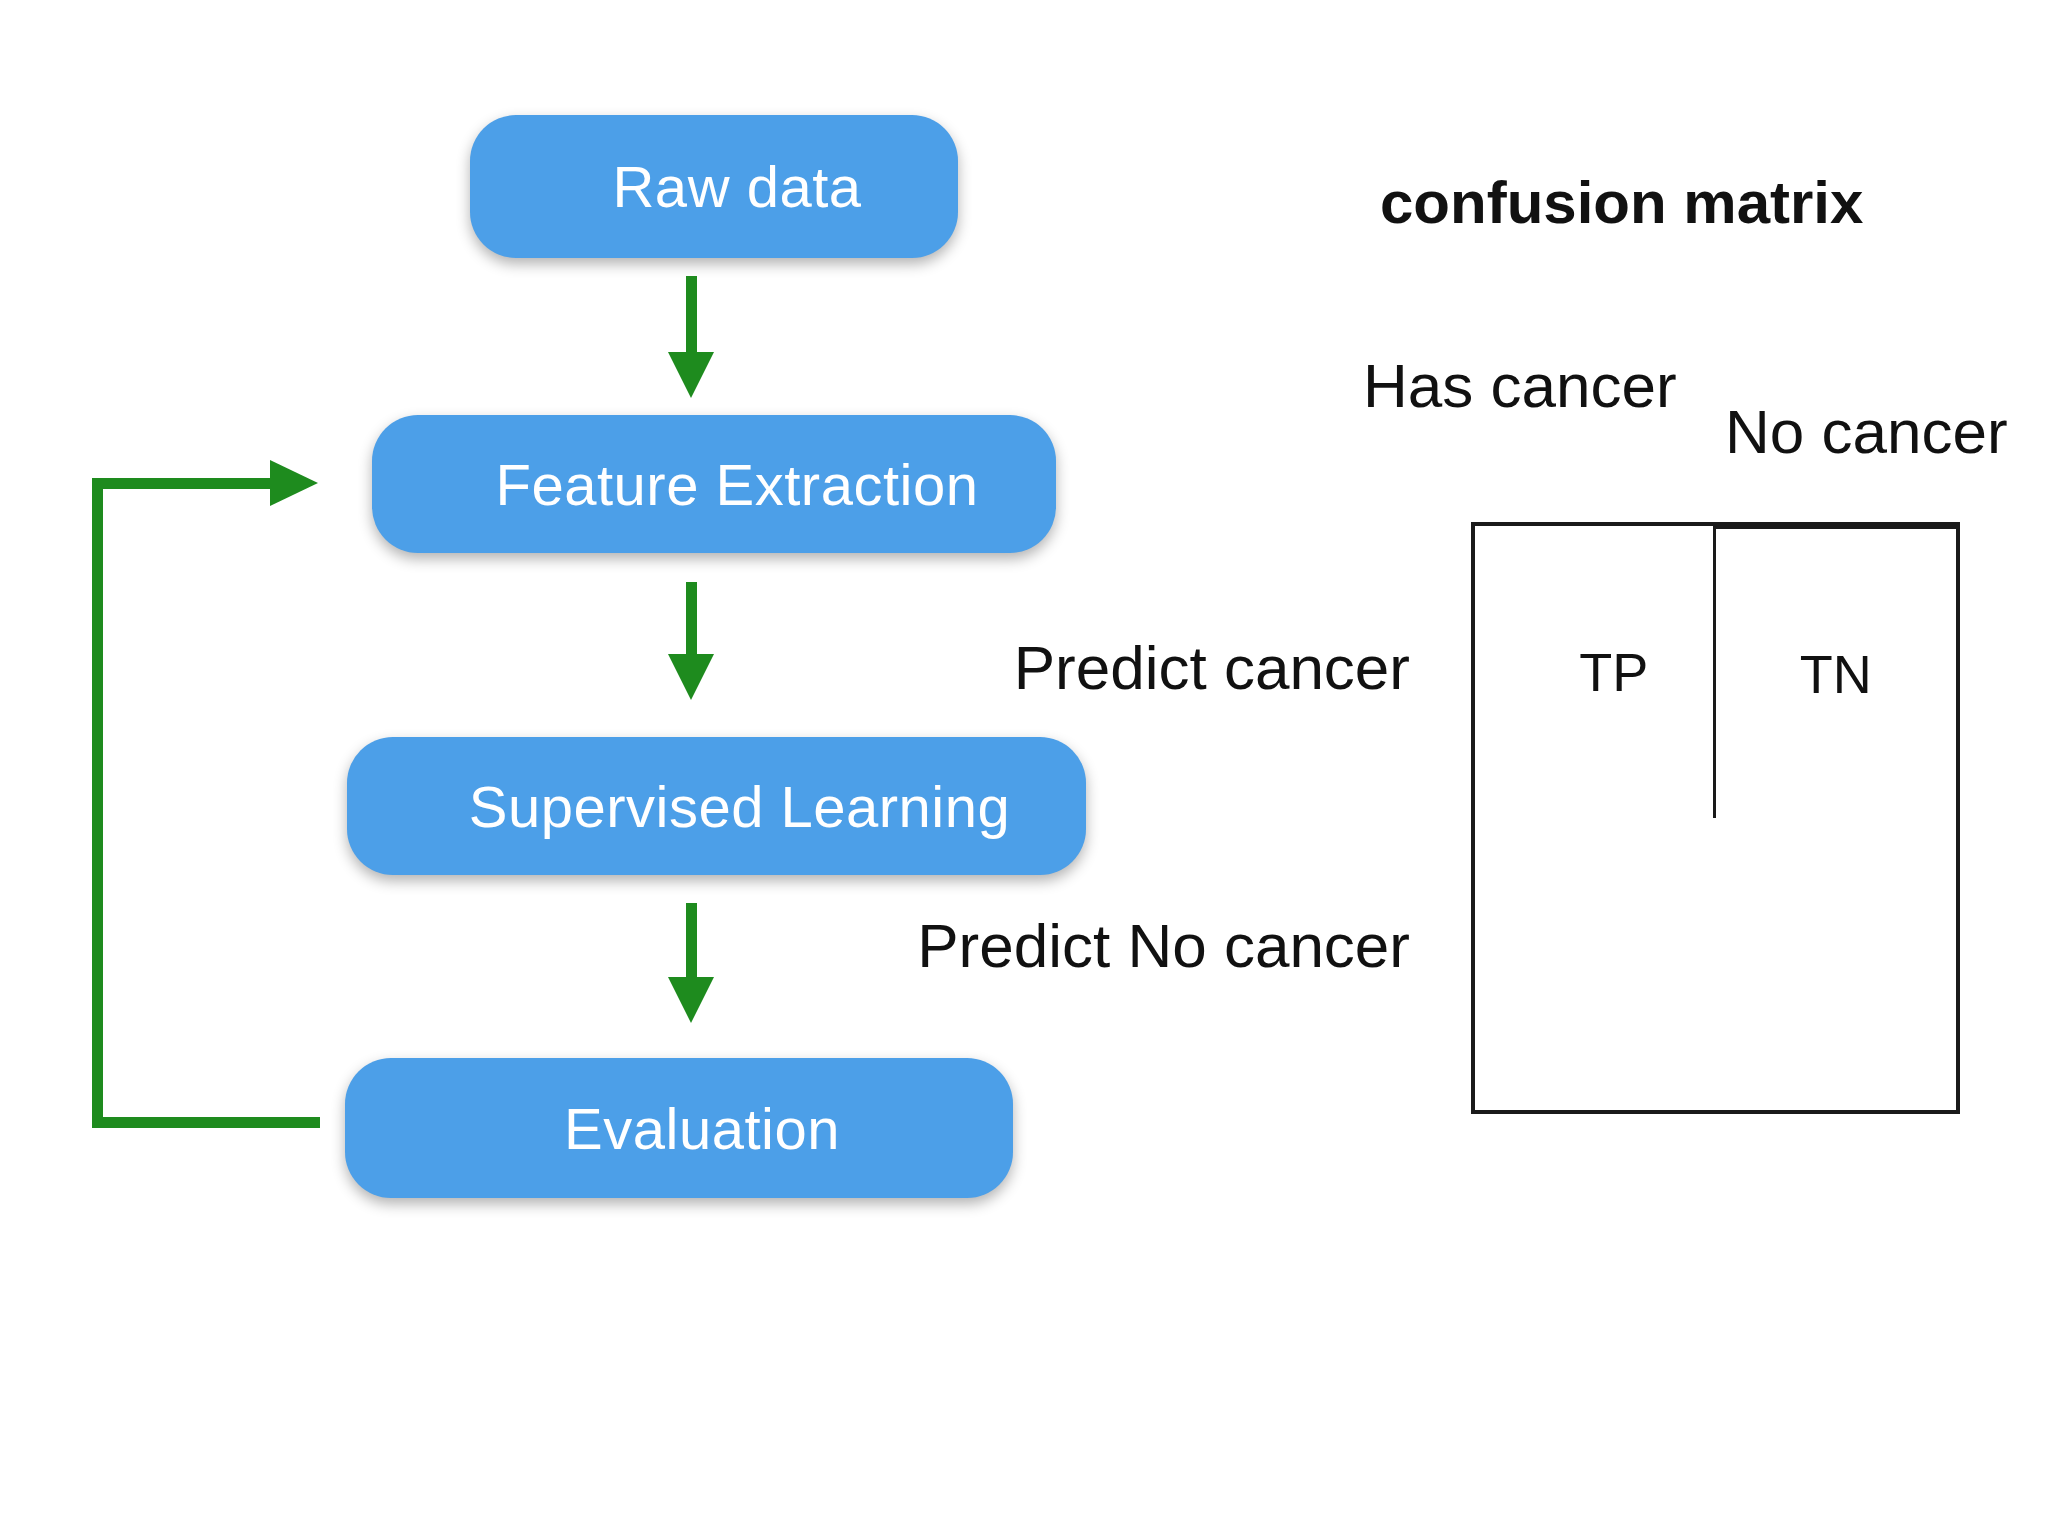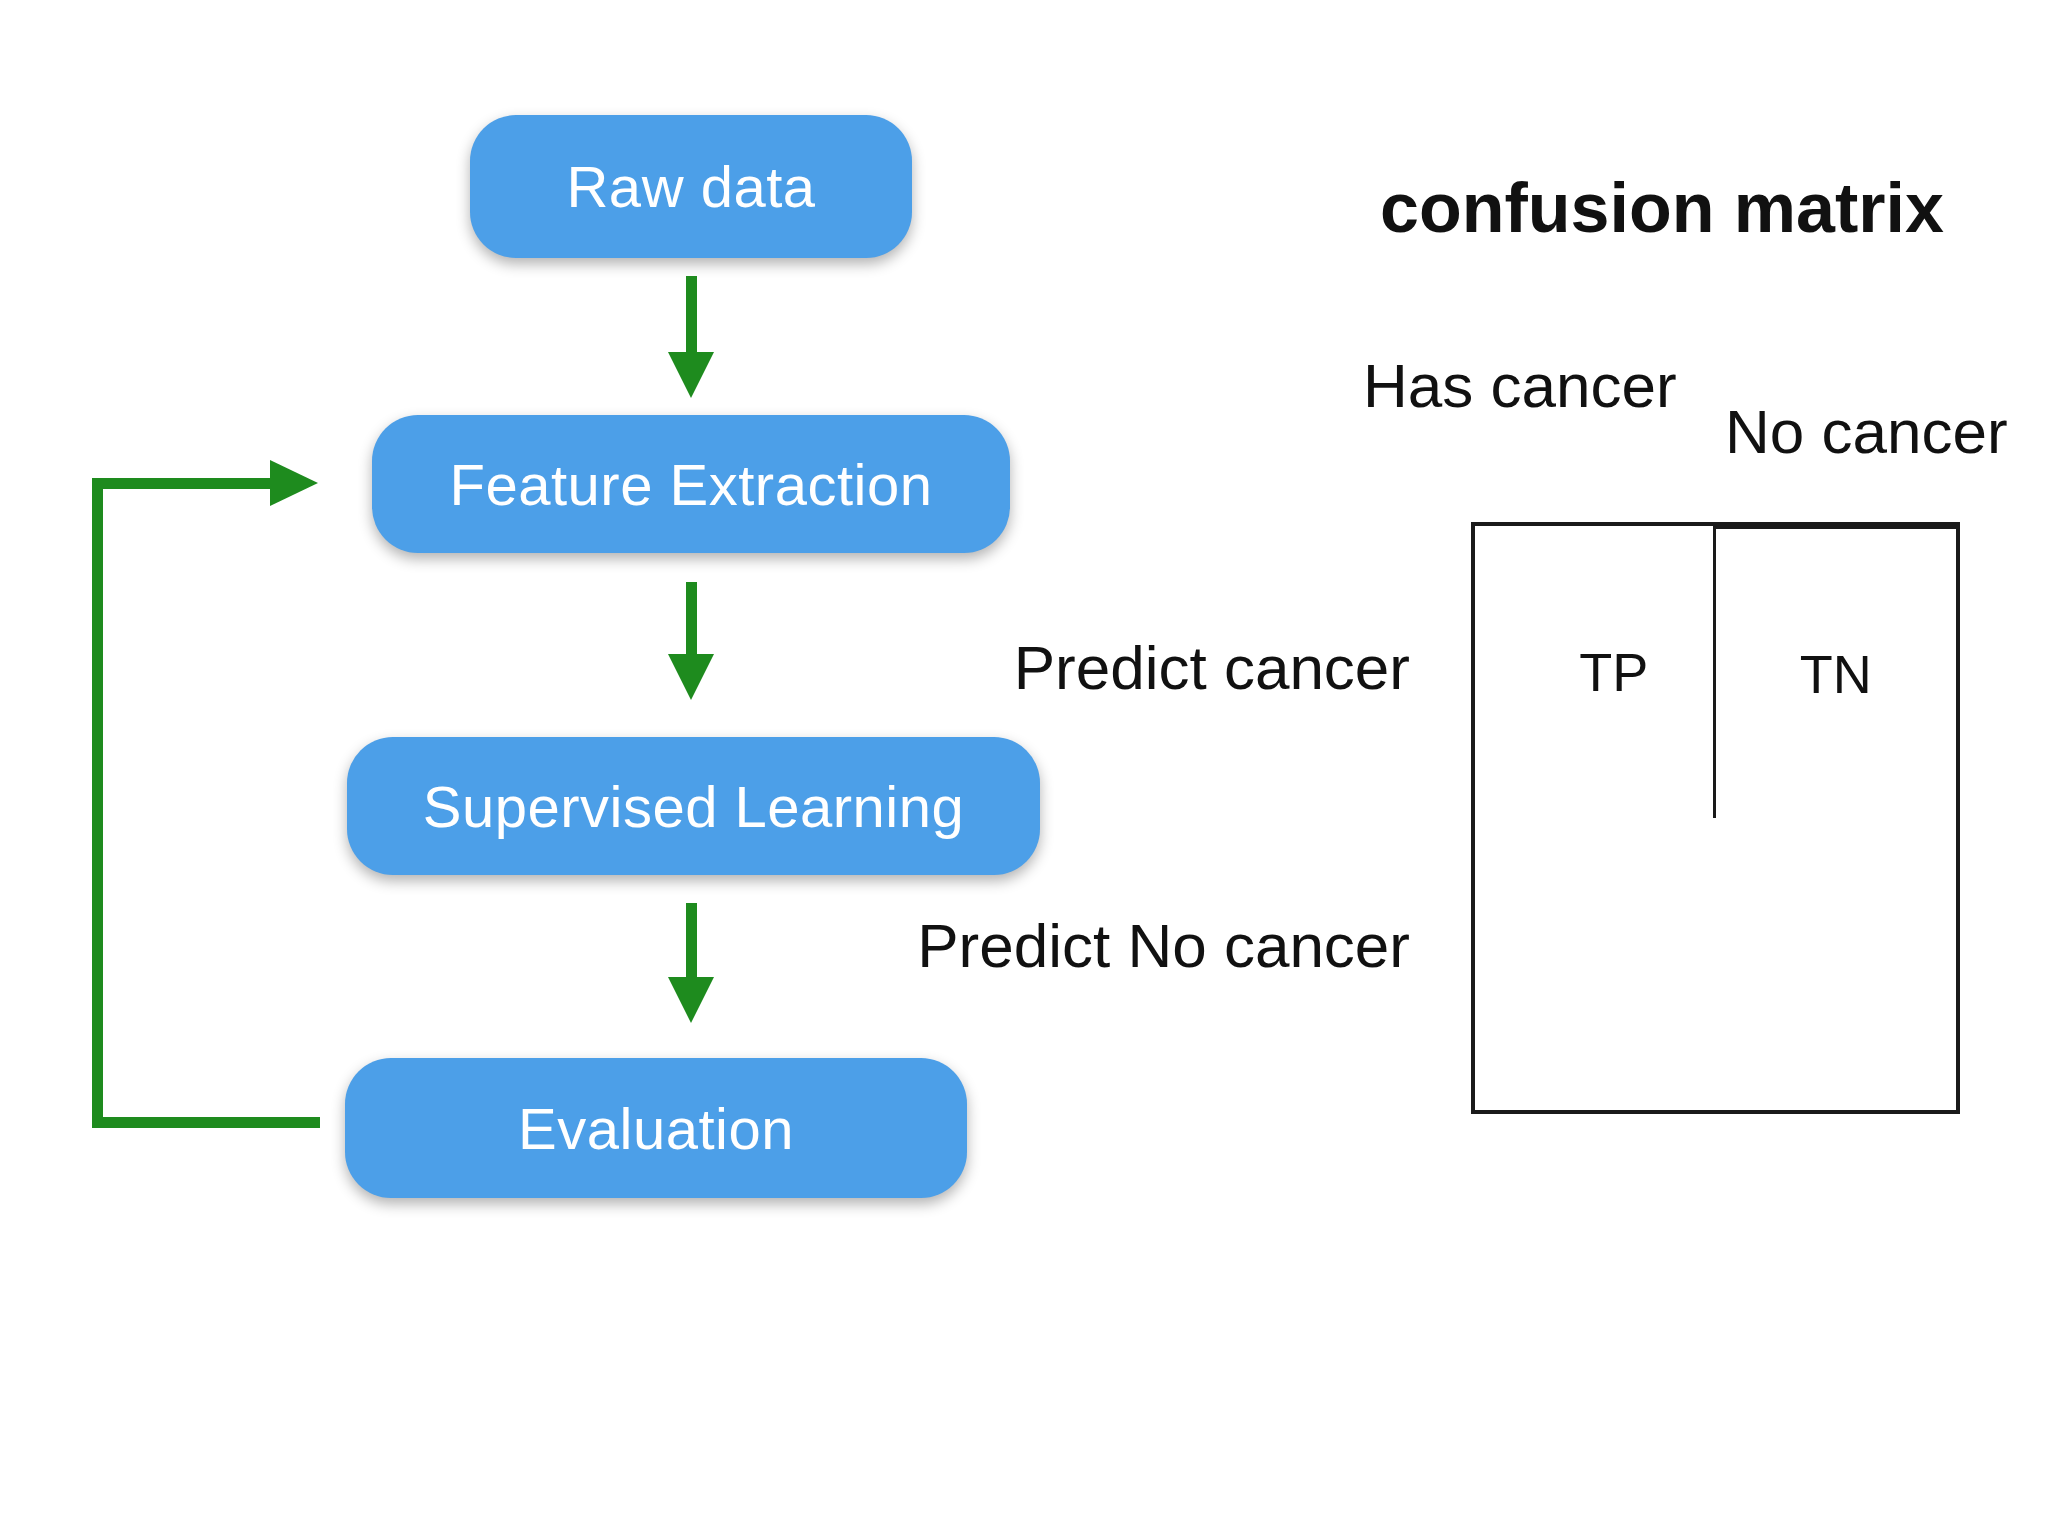--- a/index.html
+++ b/index.html
@@ -22,20 +22,21 @@
     background: var(--node-fill, #4C9FE8);
     border-radius: 46px;
     display: flex;
     align-items: center;
     justify-content: center;
     color: var(--node-text, #ffffff);
     font-size: 58px;
     font-weight: 300;
     letter-spacing: 0.5px;
     box-shadow: 0 6px 14px rgba(0,0,0,0.30);
+    padding-left: 46px;
   }
 
   
   .varrow-shaft {
     position: absolute;
     width: 11px;
     background: var(--arrow-green, #1E8B1E);
   }
   .varrow-head {
     position: absolute;
@@ -64,21 +65,21 @@
   .lbl {
     position: absolute;
     color: var(--label-text, #111111);
     font-size: 62px;
     font-weight: 300;
     white-space: nowrap;
   }
   .title {
     position: absolute;
     color: var(--label-text, #111111);
-    font-size: 70px;
+    font-size: 60px;
     font-weight: bold;
     white-space: nowrap;
   }
 
   
   .cmatrix {
     position: absolute;
     left: 1471px;
     top: 522px;
     width: 489px;

